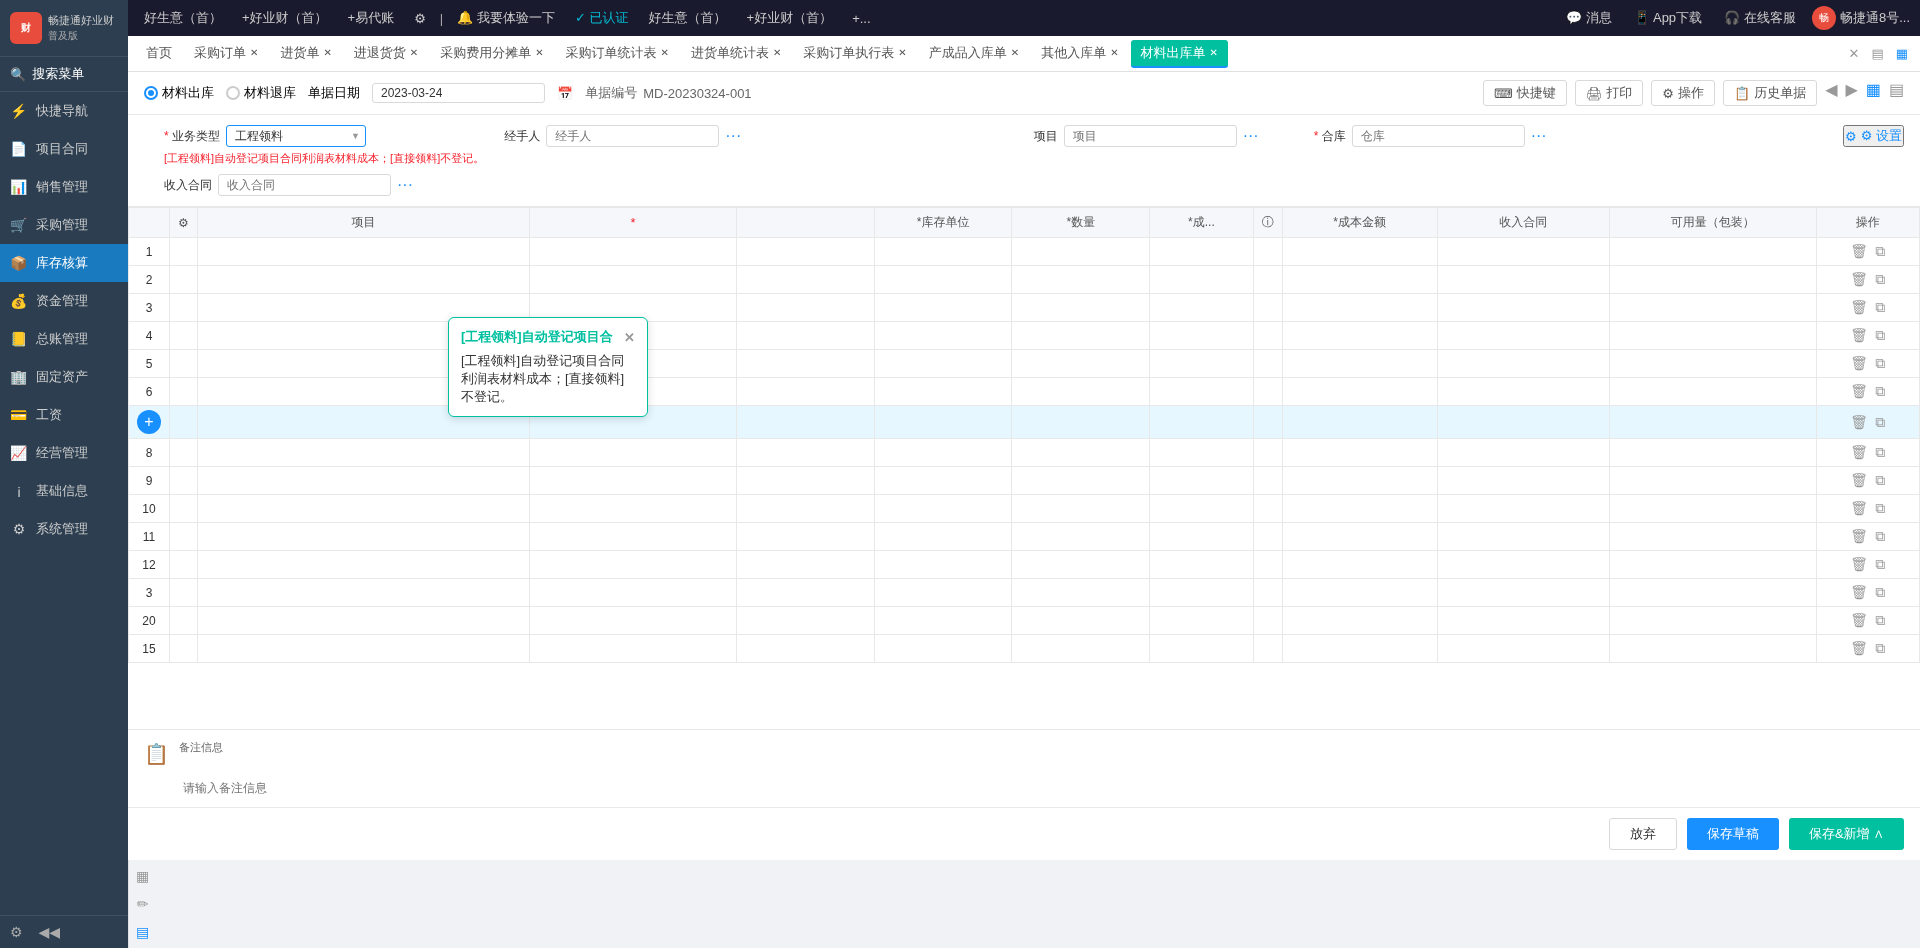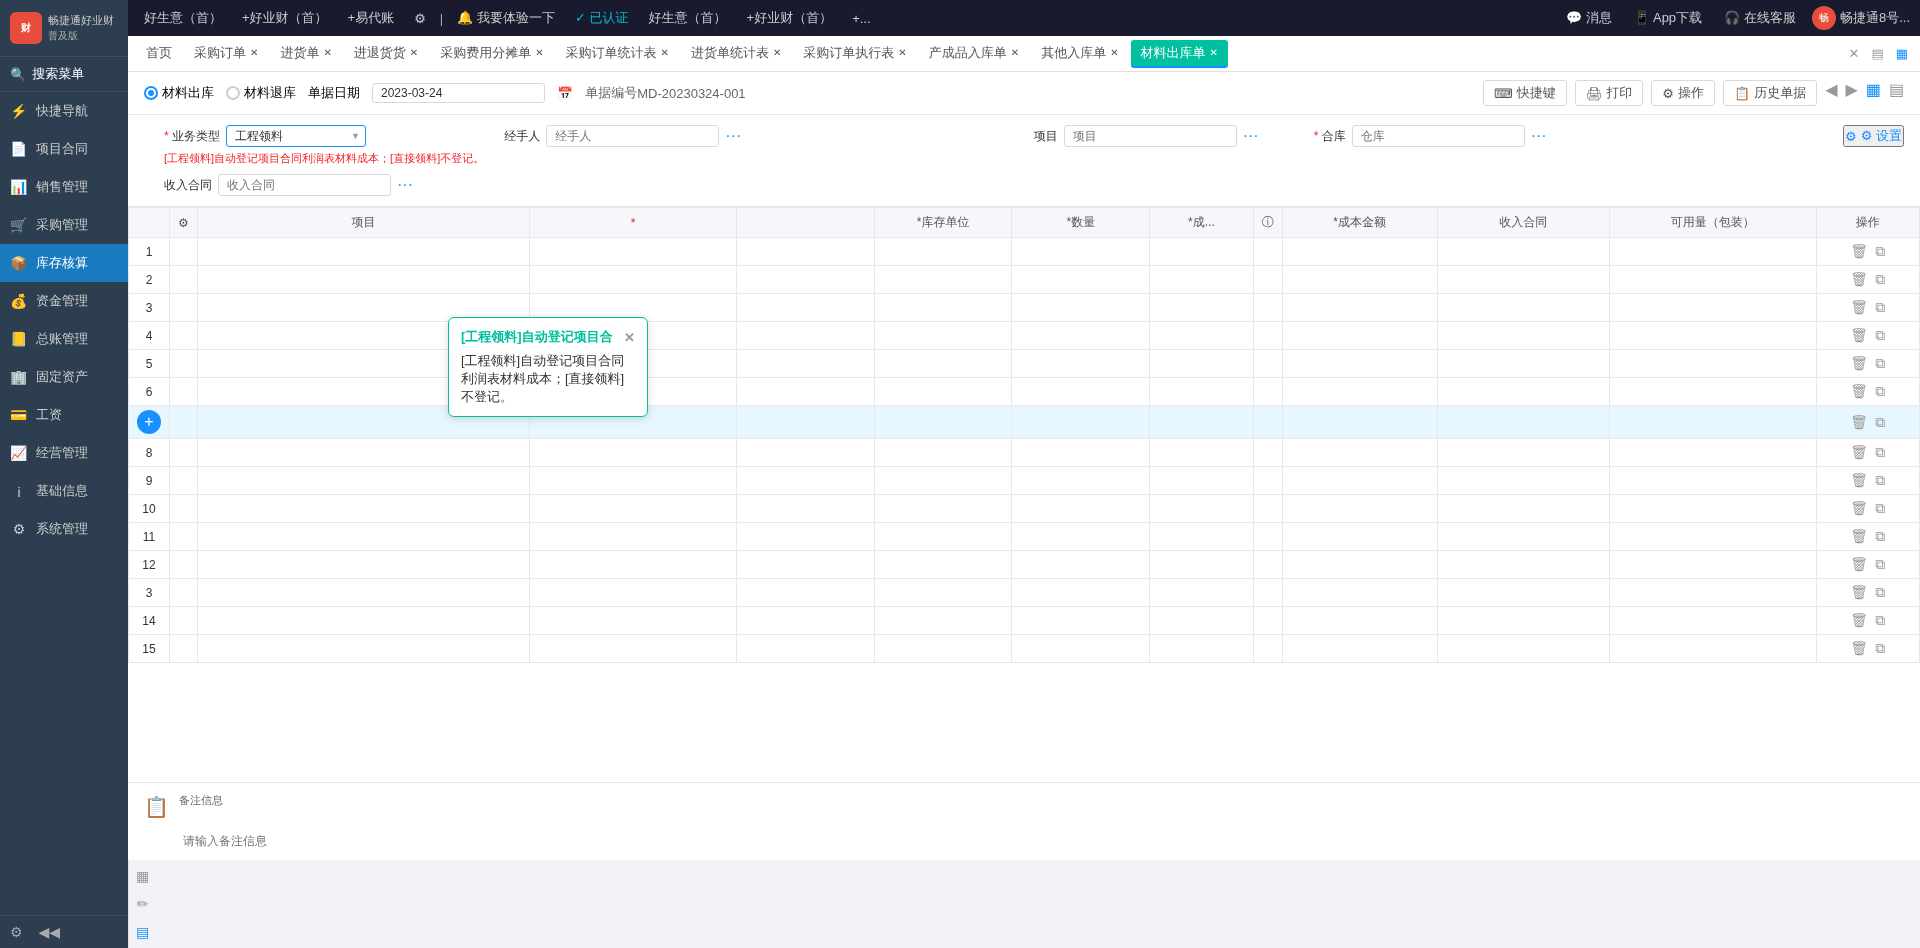--- a/index.html
+++ b/index.html
@@ -40,21 +40,21 @@
 
     
     .page-header { background: #fff; padding: 8px 16px; display: flex; align-items: center; gap: 12px; border-bottom: 1px solid #e8e8e8; flex-shrink: 0; }
     .radio-group { display: flex; gap: 12px; align-items: center; }
     .radio-item { display: flex; align-items: center; gap: 4px; cursor: pointer; font-size: 12px; }
     .radio-dot { width: 14px; height: 14px; border-radius: 50%; border: 2px solid #1890ff; display: flex; align-items: center; justify-content: center; }
     .radio-dot.checked::after { content: ''; width: 6px; height: 6px; border-radius: 50%; background: #1890ff; }
     .radio-dot.unchecked { border-color: #ccc; }
     .date-section { display: flex; align-items: center; gap: 12px; font-size: 12px; }
     .date-input { border: 1px solid #d9d9d9; border-radius: 3px; padding: 2px 8px; font-size: 12px; color: #333; background: #fff; }
-    .no-section { display: flex; align-items: center; gap: 0; font-size: 12px; color: #666; }
+    .no-section { display: flex; align-items: center; gap: 6px; font-size: 12px; color: #666; }
     .page-header-right { margin-left: auto; display: flex; gap: 8px; }
     .btn-small { padding: 3px 10px; border-radius: 3px; border: 1px solid #d9d9d9; background: #fff; font-size: 12px; cursor: pointer; display: flex; align-items: center; gap: 4px; color: #555; }
 
     
     .form-section { background: #fff; padding: 10px 16px; border-bottom: 1px solid #e8e8e8; flex-shrink: 0; }
     .form-row { display: flex; align-items: flex-start; gap: 20px; flex-wrap: wrap; }
     .form-field { display: flex; align-items: center; gap: 6px; min-width: 260px; }
     .form-label { color: #333; font-size: 12px; white-space: nowrap; }
     .form-label.required::before { content: '* '; color: #f5222d; }
     .form-input { border: 1px solid #d9d9d9; border-radius: 3px; padding: 3px 8px; font-size: 12px; min-width: 140px; color: #333; background: #fff; position: relative; }
@@ -599,21 +599,21 @@
               <td></td>
               <td></td>
               <td></td>
               <td></td>
               <td>
                 <button class="action-btn">🗑</button>
                 <button class="action-btn">⧉</button>
               </td>
             </tr>
             <tr>
-              <td class="row-num">14</td>
+              <td class="row-num">20</td>
               <td></td>
               <td></td>
               <td></td>
               <td></td>
               <td></td>
               <td></td>
               <td></td>
               <td></td>
               <td></td>
               <td></td>
@@ -649,20 +649,27 @@
       <div class="page-footer">
         <div class="notes-section">
           <span class="notes-icon">📋</span>
           <div>
             <div class="notes-label">备注信息</div>
             <input class="notes-input" type="text" placeholder="请输入备注信息" style="">
           </div>
         </div>
       </div>
 
+      <div class="action-bar">
+        <button class="btn-default">放弃</button>
+        <button class="btn-primary">保存草稿</button>
+        <button class="btn-success">
+          <span>保存&amp;新增 ∧</span>
+        </button>
+      </div>
 
     </div>
 
     <div class="right-panel">
       <span class="right-panel-icon">▦</span>
       <span class="right-panel-icon">✏</span>
       <span class="right-panel-icon active" style="color:#1890ff;">▤</span>
     </div>
   </div>
 </div>

